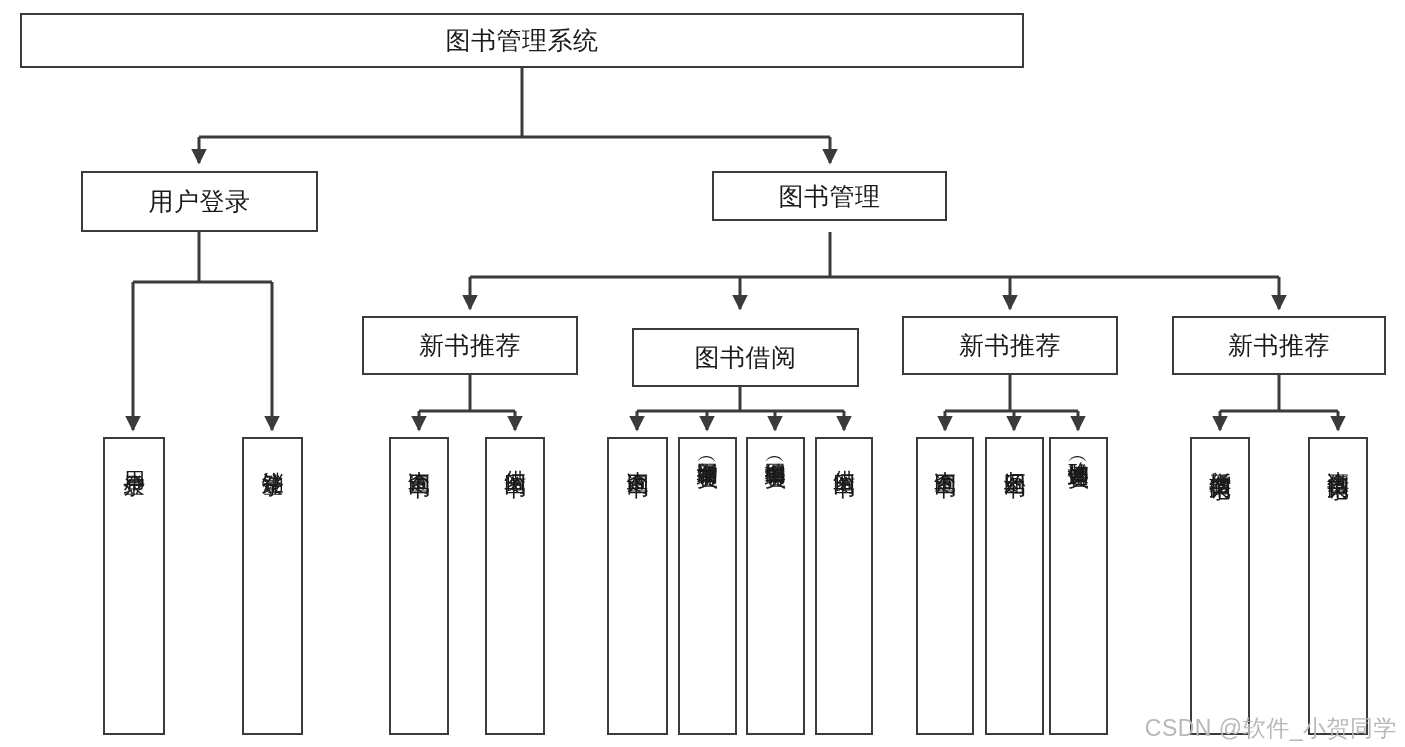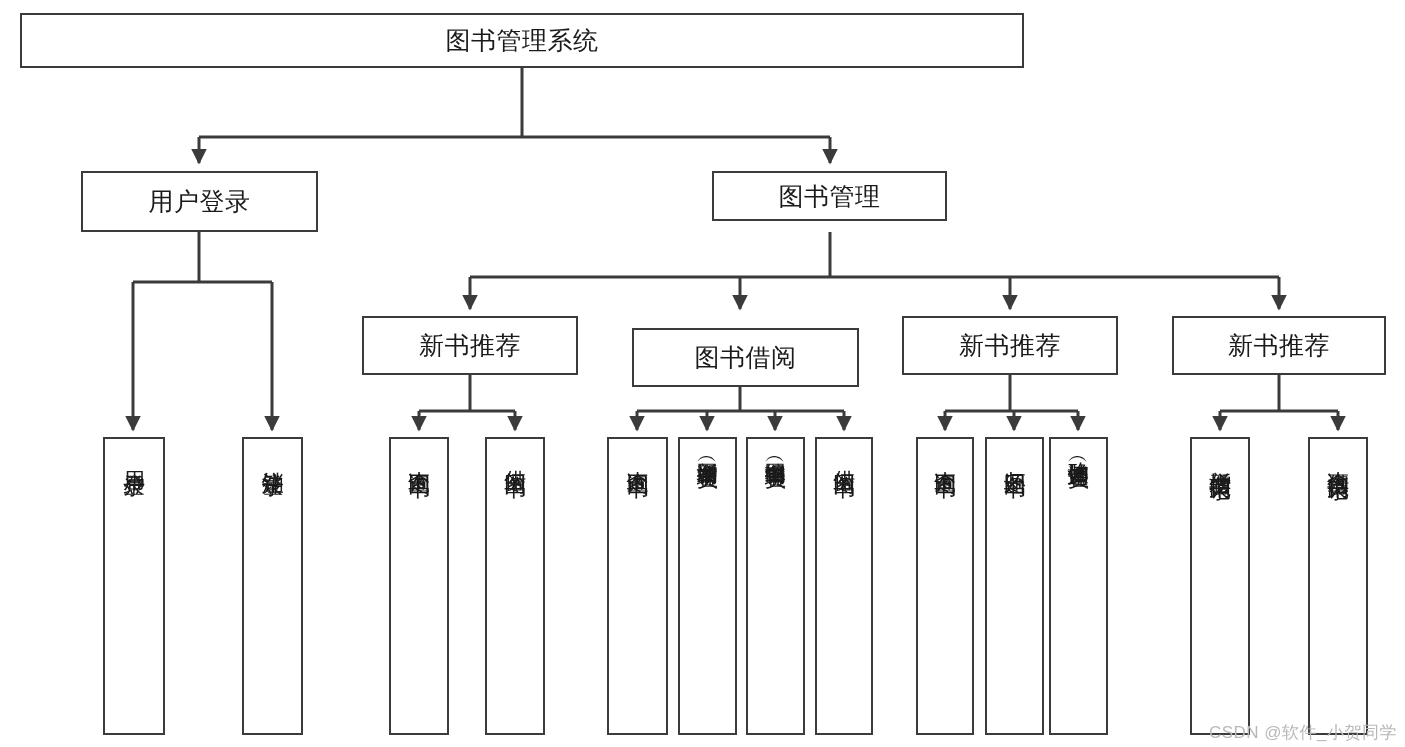--- a/index.html
+++ b/index.html
@@ -59,21 +59,21 @@
     padding-top: 6px;
   }
   .node.v.tall-text .node-label {
     font-size: 21px;
     letter-spacing: 1px;
   }
   .watermark {
     position: absolute;
     right: 8px;
     bottom: 3px;
-    font-size: 17px;
+    font-size: 23px;
     color: #b8b8b8;
     letter-spacing: 0.5px;
     white-space: nowrap;
     pointer-events: none;
   }
 </style>
 </head>
 <body>
 
 <svg id="canvas" viewBox="0 0 1405 747" xmlns="http://www.w3.org/2000/svg">

